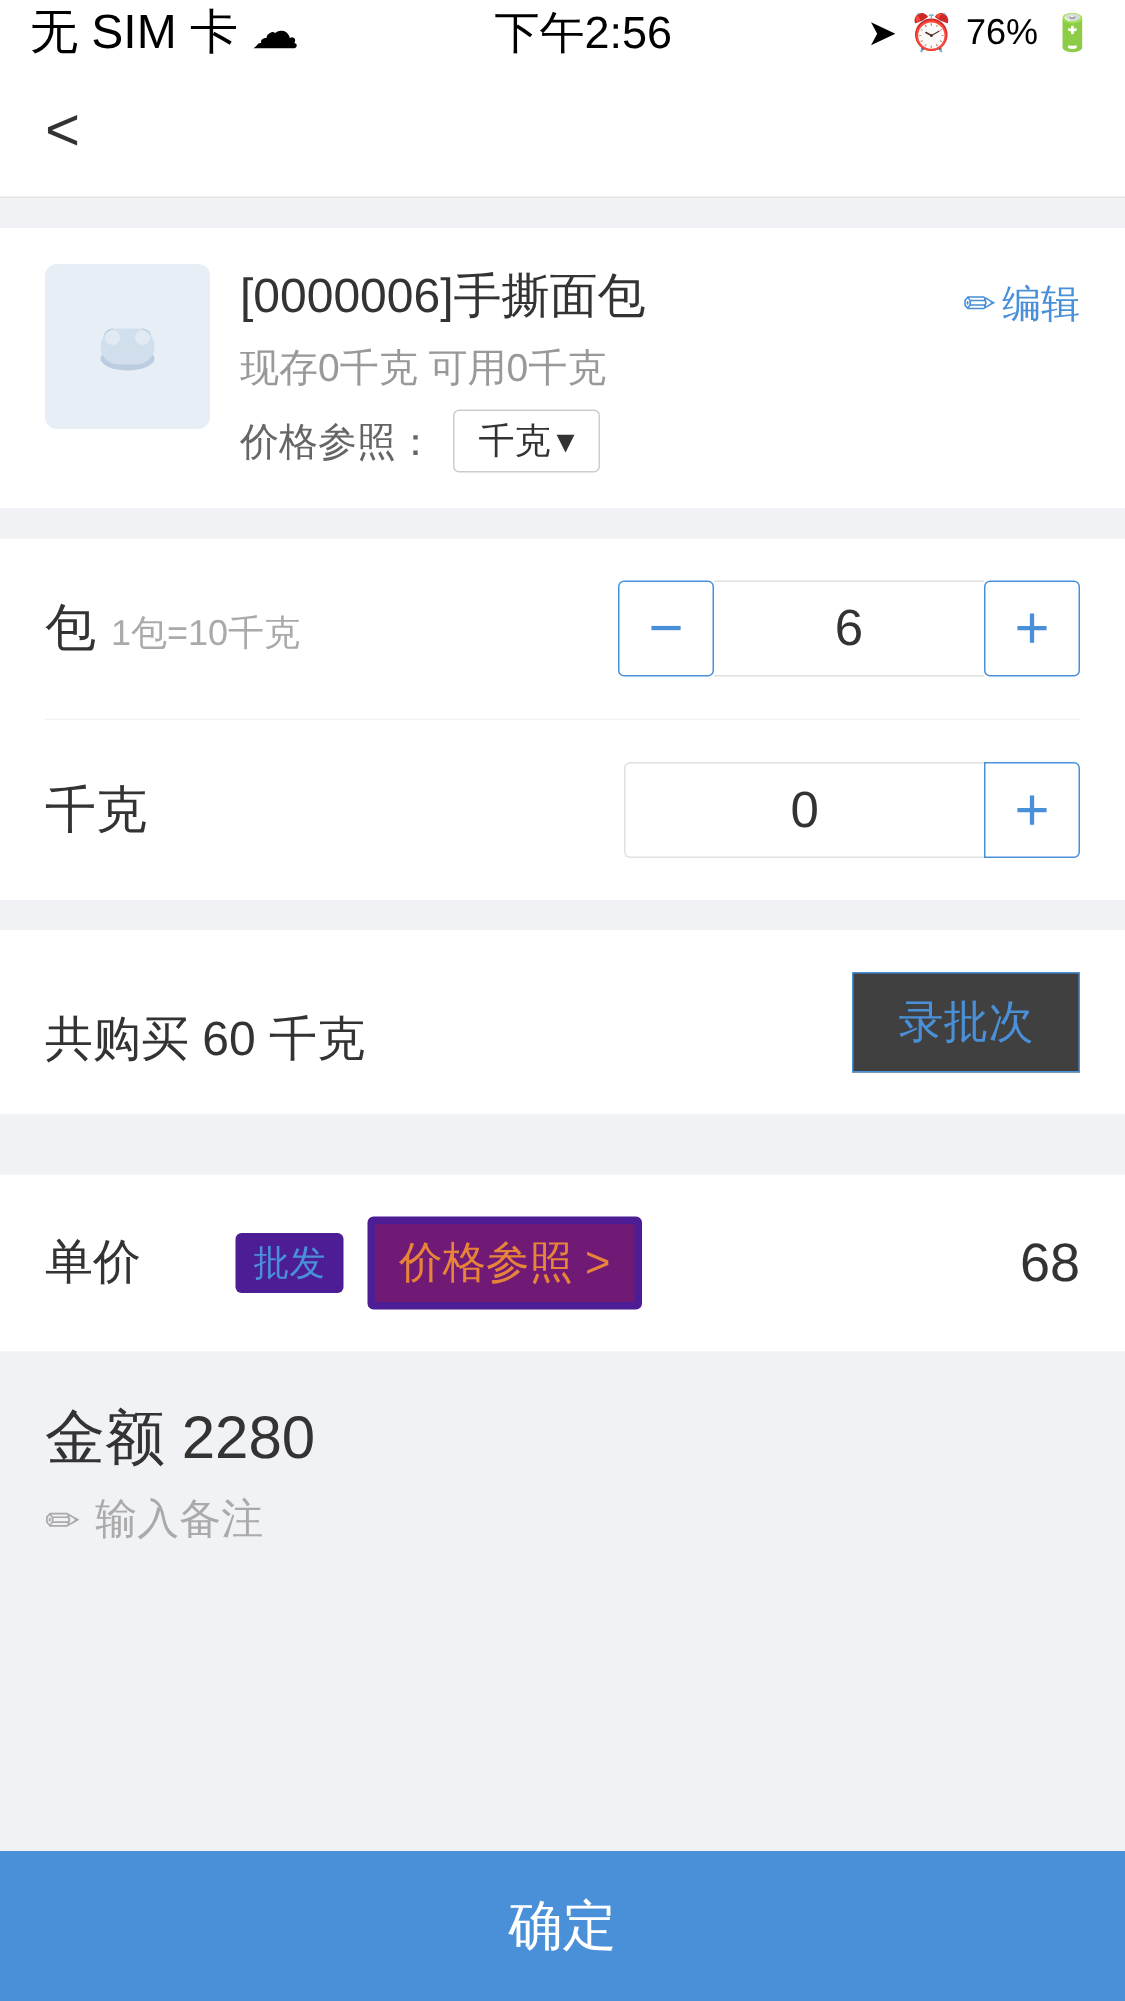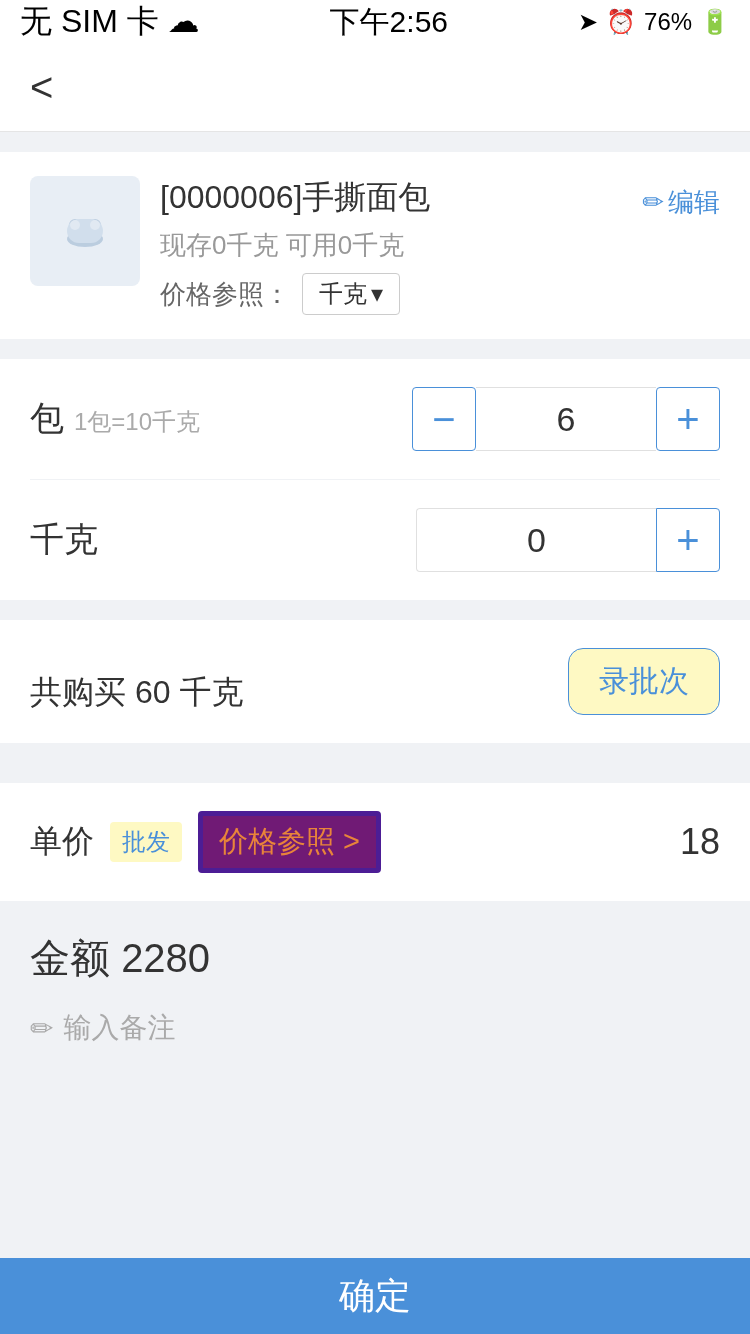--- a/index.html
+++ b/index.html
@@ -232,46 +232,47 @@
     }
     .summary-text {
       font-size: 32px;
       color: #333;
     }
     .batch-btn {
       border: 1px solid #4a90d9;
       color: #4a90d9;
       font-size: 30px;
       padding: 12px 30px;
-      border-radius: 15px;
-      background: #fef9c3;
+      border-radius: 0;
+      background: #404040;
       cursor: pointer;
     }
 
     
     .price-section {
       background: #fff;
       margin-top: 20px;
       padding: 28px 30px;
     }
     .price-row {
       display: flex;
       align-items: center;
       gap: 16px;
     }
     .price-label {
       font-size: 32px;
       color: #333;
     }
     .price-tag {
-      background: #fef9c3;
+      background: #4c1d95;
       color: #4a90d9;
       font-size: 24px;
       padding: 4px 12px;
       border-radius: 4px;
+      margin-left: 47px;
     }
     .price-ref-btn {
       border: 5px solid #4c1d95;
       color: #e8843a;
       font-size: 29px;
       padding: 6px 16px;
       border-radius: 4px;
       background: #701a75;
       display: flex;
       align-items: center;
@@ -286,21 +287,21 @@
 
     
     .amount-section {
       background: #f0f2f5;
       padding: 30px 30px 20px 30px;
     }
     .amount-row {
       font-size: 40px;
       color: #333;
       font-weight: 500;
-      margin-bottom: 23px;
+      margin-bottom: 8px;
     }
     .note-row {
       display: flex;
       align-items: center;
       gap: 10px;
       color: #aaa;
       font-size: 28px;
     }
 
     
@@ -308,21 +309,21 @@
       height: 400px;
       background: #f0f2f5;
     }
 
     
     .confirm-btn {
       position: fixed;
       bottom: 0;
       left: 0;
       width: 750px;
-      height: 76px;
+      height: 100px;
       background: #4a90d9;
       color: #fff;
       font-size: 36px;
       display: flex;
       align-items: center;
       justify-content: center;
       cursor: pointer;
       border: none;
     }
   </style>
@@ -404,21 +405,21 @@
   <button class="batch-btn">录批次</button>
 </div>
 
 <div class="section-divider"></div>
 
 <div class="price-section">
   <div class="price-row">
     <span class="price-label">单价</span>
     <span class="price-tag">批发</span>
     <button class="price-ref-btn">价格参照 &gt;</button>
-    <span class="price-value">18</span>
+    <span class="price-value">68</span>
   </div>
 </div>
 
 <div class="amount-section">
   <div class="amount-row"><span>金额 </span><span>2280</span></div>
   <div class="note-row">
     <span>✏</span>
     <span>输入备注</span>
   </div>
 </div>

